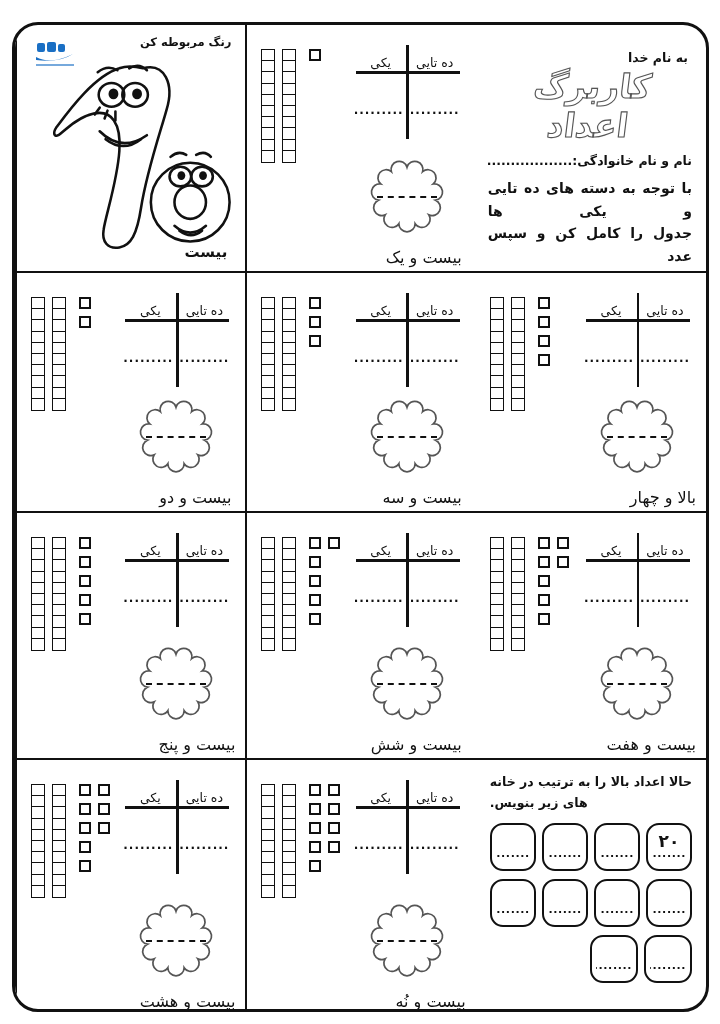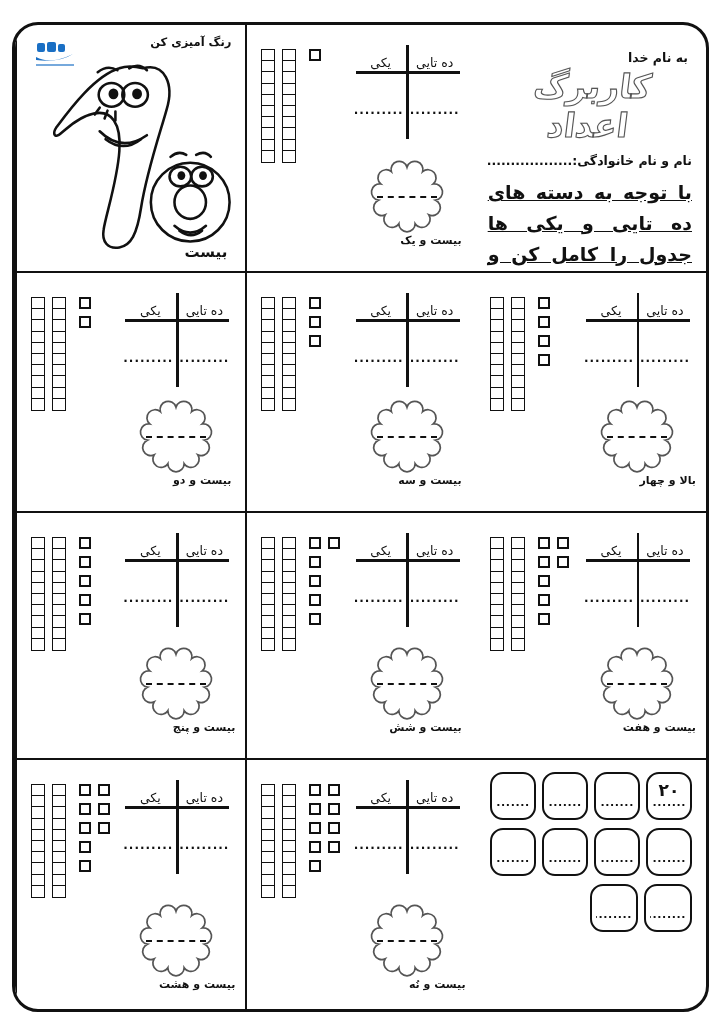--- a/index.html
+++ b/index.html
@@ -78,26 +78,25 @@
     font-weight: bold;
     margin-bottom: 9px;
     white-space: nowrap;
     overflow: hidden;
   }
   .dotline {
     letter-spacing: .5px;
     font-weight: bold;
   }
   .instr {
-    font-size: 19px;
+    font-size: 14px;
     font-weight: bold;
     line-height: 1.62;
     text-align: justify;
     text-align-last: justify;
-    text-decoration: underline;
   }
   .instr-last { text-align-last: right; }
 
   
   .color-cell { padding: 6px 10px; }
   .color-hint {
     position: absolute;
     top: 10px;
     right: 14px;
     font-size: 11.5px;
@@ -231,24 +230,24 @@
   .blob-line {
     position: absolute;
     left: 9px;
     right: 9px;
     top: 50%;
     border-top: 2.6px dashed #111;
   }
 
   .word-label {
     position: absolute;
-    bottom: 24px;
+    bottom: 4px;
     right: 14px;
-    font-size: 11px;
-    font-weight: bold;
+    font-size: 16px;
+    font-weight: normal;
     white-space: nowrap;
   }
   .word-label.wide { right: 10px; }
 
   
   .order-cell { padding: 12px 14px 10px 14px; direction: rtl; }
   .order-instr {
     font-size: 12.5px;
     font-weight: bold;
     line-height: 1.65;
@@ -343,21 +342,21 @@
             <span>.........</span>
             <span>.........</span>
           </div>
         </div>
         <div class="blob"><svg viewBox="0 0 100 100" width="100%" height="100%">
             <path d="M50 13A9 9 0 0 1 70.00371024585712 18.8736192852463A9 9 0 0 1 83.65638382811719 34.629644518930206A9 9 0 0 1 86.62339334959452 55.265649016111546A9 9 0 0 1 77.96273425110755 74.22984715597555A9 9 0 0 1 60.42410460313291 85.5012400237364A9 9 0 0 1 39.57589539686711 85.50124002373641A9 9 0 0 1 22.037265748892448 74.22984715597555A9 9 0 0 1 13.376606650405492 55.26564901611155A9 9 0 0 1 16.34361617188283 34.629644518930185A9 9 0 0 1 29.996289754142865 18.873619285246313A9 9 0 0 1 50 13 Z" fill="#fff" stroke="#555" stroke-width="2.2"></path>
           </svg><div class="blob-line"></div></div>
         <div class="word-label">بیست و یک</div>
       </div>
       <div class="cell color-cell">
-        <div class="color-hint">رنگ آمیزی کن</div>
+        <div class="color-hint">رنگ مربوطه کن</div>
         <svg class="logo" viewBox="0 0 48 30">
           <rect x="4" y="4" width="8" height="9" rx="2" fill="#1a6fc4"></rect>
           <rect x="14" y="3" width="9" height="10" rx="2" fill="#1a6fc4"></rect>
           <rect x="25" y="5" width="7" height="8" rx="2" fill="#1a6fc4"></rect>
           <path d="M3 18 Q18 26 40 15 Q26 24 3 21 Z" fill="#1a6fc4"></path>
           <rect x="3" y="25" width="38" height="2" fill="#1a6fc4" opacity=".6"></rect>
         </svg>
         <svg class="figure-svg" viewBox="0 0 232 235">
           <g fill="none" stroke="#111" stroke-width="2.6" stroke-linecap="round" stroke-linejoin="round">
             <path d="M128 36 C150 30 160 52 152 78 C146 100 132 140 126 178 C122 204 116 216 104 218 C92 220 86 212 88 200 C90 186 102 150 104 120 C106 92 96 78 78 82 C60 86 48 100 42 104 C38 106 36 102 40 96 C52 80 78 44 104 36 C112 33 120 34 128 36 Z"></path>
@@ -697,20 +696,21 @@
             <span>.........</span>
             <span>.........</span>
           </div>
         </div>
         <div class="blob"><svg viewBox="0 0 100 100" width="100%" height="100%">
             <path d="M50 13A9 9 0 0 1 70.00371024585712 18.8736192852463A9 9 0 0 1 83.65638382811719 34.629644518930206A9 9 0 0 1 86.62339334959452 55.265649016111546A9 9 0 0 1 77.96273425110755 74.22984715597555A9 9 0 0 1 60.42410460313291 85.5012400237364A9 9 0 0 1 39.57589539686711 85.50124002373641A9 9 0 0 1 22.037265748892448 74.22984715597555A9 9 0 0 1 13.376606650405492 55.26564901611155A9 9 0 0 1 16.34361617188283 34.629644518930185A9 9 0 0 1 29.996289754142865 18.873619285246313A9 9 0 0 1 50 13 Z" fill="#fff" stroke="#555" stroke-width="2.2"></path>
           </svg><div class="blob-line"></div></div>
         <div class="word-label wide">بیست و پنج</div>
       </div>
       <div class="cell order-cell row-last col-last">
+        <div class="order-instr">حالا اعداد بالا را به ترتیب در خانه های زیر بنویس.</div>
         <div class="box-rows">
           <div class="box-row">
             <div class="obox">
               <div class="oval">۲۰</div>
               <div class="odots">..............</div>
             </div>
             <div class="obox">
               <div class="odots">..............</div>
             </div>
             <div class="obox">

